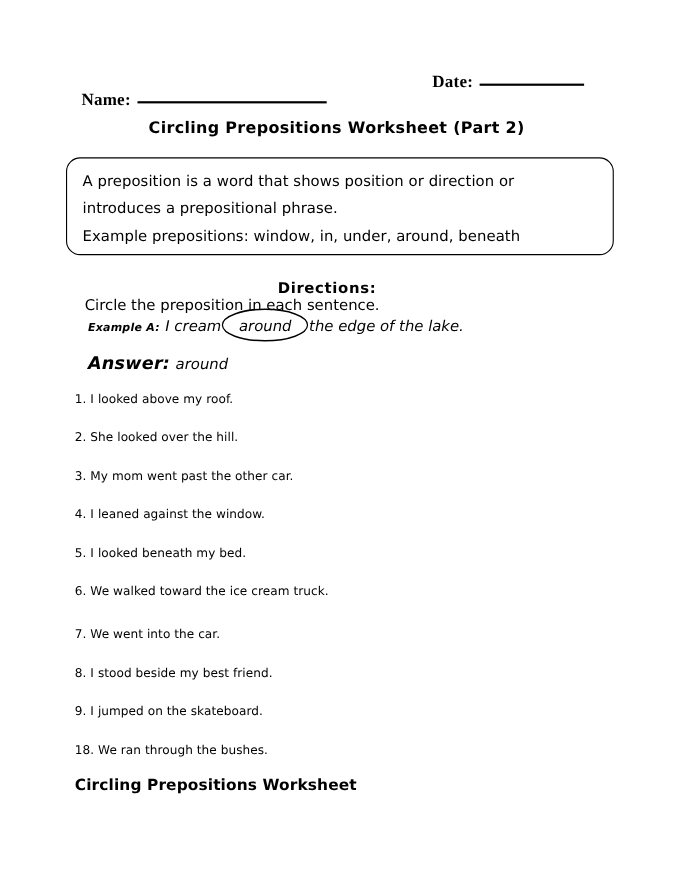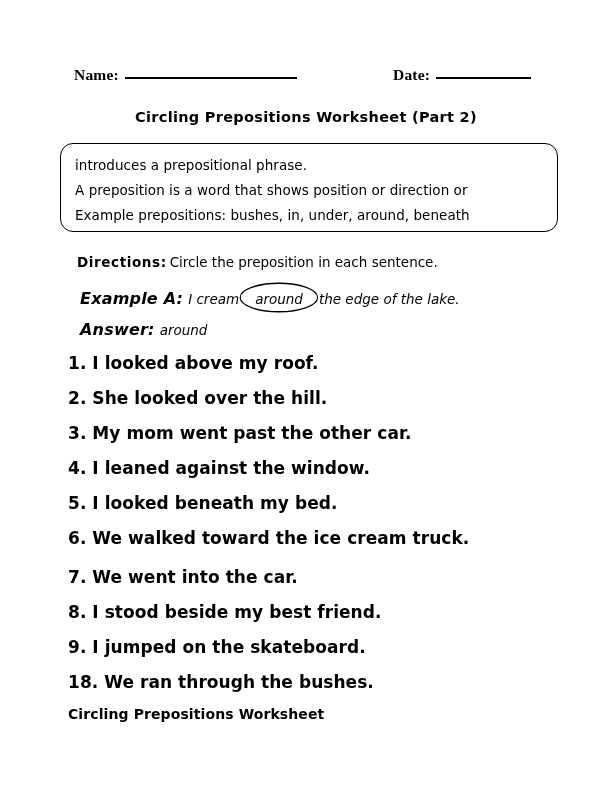--- a/index.html
+++ b/index.html
@@ -38,21 +38,21 @@
     white-space: nowrap;
   }
   .field-rule {
     display: inline-block;
     border-bottom: 2px solid #000;
     height: 0;
     margin-left: 6px;
     position: relative;
     top: -1px;
   }
-  .field-name { left: 74px; top: 0; }
+  .field-name { left: 74px; top: 16px; }
   .field-name .field-rule { width: 172px; }
   .field-date { left: 393px; top: 0; }
   .field-date .field-rule { width: 95px; }
 
   
   .worksheet-title {
     position: absolute;
     left: 0;
     top: 109px;
     width: 612px;
@@ -83,20 +83,21 @@
   }
 
   
   .directions-row {
     position: absolute;
     left: 77px;
     top: 254px;
     display: flex;
     align-items: flex-end;
     white-space: nowrap;
+    flex-direction: column;
   }
   .directions-label {
     font-family: "DejaVu Sans", sans-serif;
     font-weight: bold;
     font-size: 13.5px;
     letter-spacing: 0.6px;
     margin-right: 3px;
   }
   .directions-text {
     font-size: 13.5px;
@@ -107,21 +108,21 @@
     position: absolute;
     left: 80px;
     top: 289px;
     display: flex;
     align-items: baseline;
     white-space: nowrap;
   }
   .example-label {
     font-weight: bold;
     font-style: italic;
-    font-size: 16px;
+    font-size: 10px;
     letter-spacing: 0.2px;
     margin-right: 5px;
   }
   .example-sentence {
     font-style: italic;
     font-size: 13.5px;
     position: relative;
   }
   .circled-word {
     font-style: italic;
@@ -165,26 +166,25 @@
   }
 
   
   .questions {
     position: absolute;
     left: 68px;
     top: 353px;
     width: 480px;
   }
   .question-item {
-    font-size: 17px;
+    font-size: 11px;
     height: 35px;
     line-height: 20px;
     white-space: nowrap;
     letter-spacing: 0.05px;
-    font-weight: bold;
   }
   .question-item.gap-before {
     margin-top: 4px;
   }
 
   
   .footer-note {
     position: absolute;
     left: 68px;
     top: 706px;
@@ -207,23 +207,23 @@
     </div>
     <div class="field field-date">
       <span class="field-label">Date:</span>
       <span class="field-rule"></span>
     </div>
   </div>
 
   <div class="worksheet-title">Circling Prepositions Worksheet (Part 2)</div>
 
   <div class="definition-box">
+    <div class="definition-line">A preposition is a word that shows position or direction or</div>
     <div class="definition-line">introduces a prepositional phrase.</div>
-    <div class="definition-line">A preposition is a word that shows position or direction or</div>
-    <div class="definition-line">Example prepositions: bushes, in, under, around, beneath</div>
+    <div class="definition-line">Example prepositions: window, in, under, around, beneath</div>
   </div>
 
   <div class="directions-row">
     <span class="directions-label">Directions:</span>
     <span class="directions-text">Circle the preposition in each sentence.</span>
   </div>
 
   <div class="example-row">
     <span class="example-label">Example A:</span>
     <span class="example-sentence">

